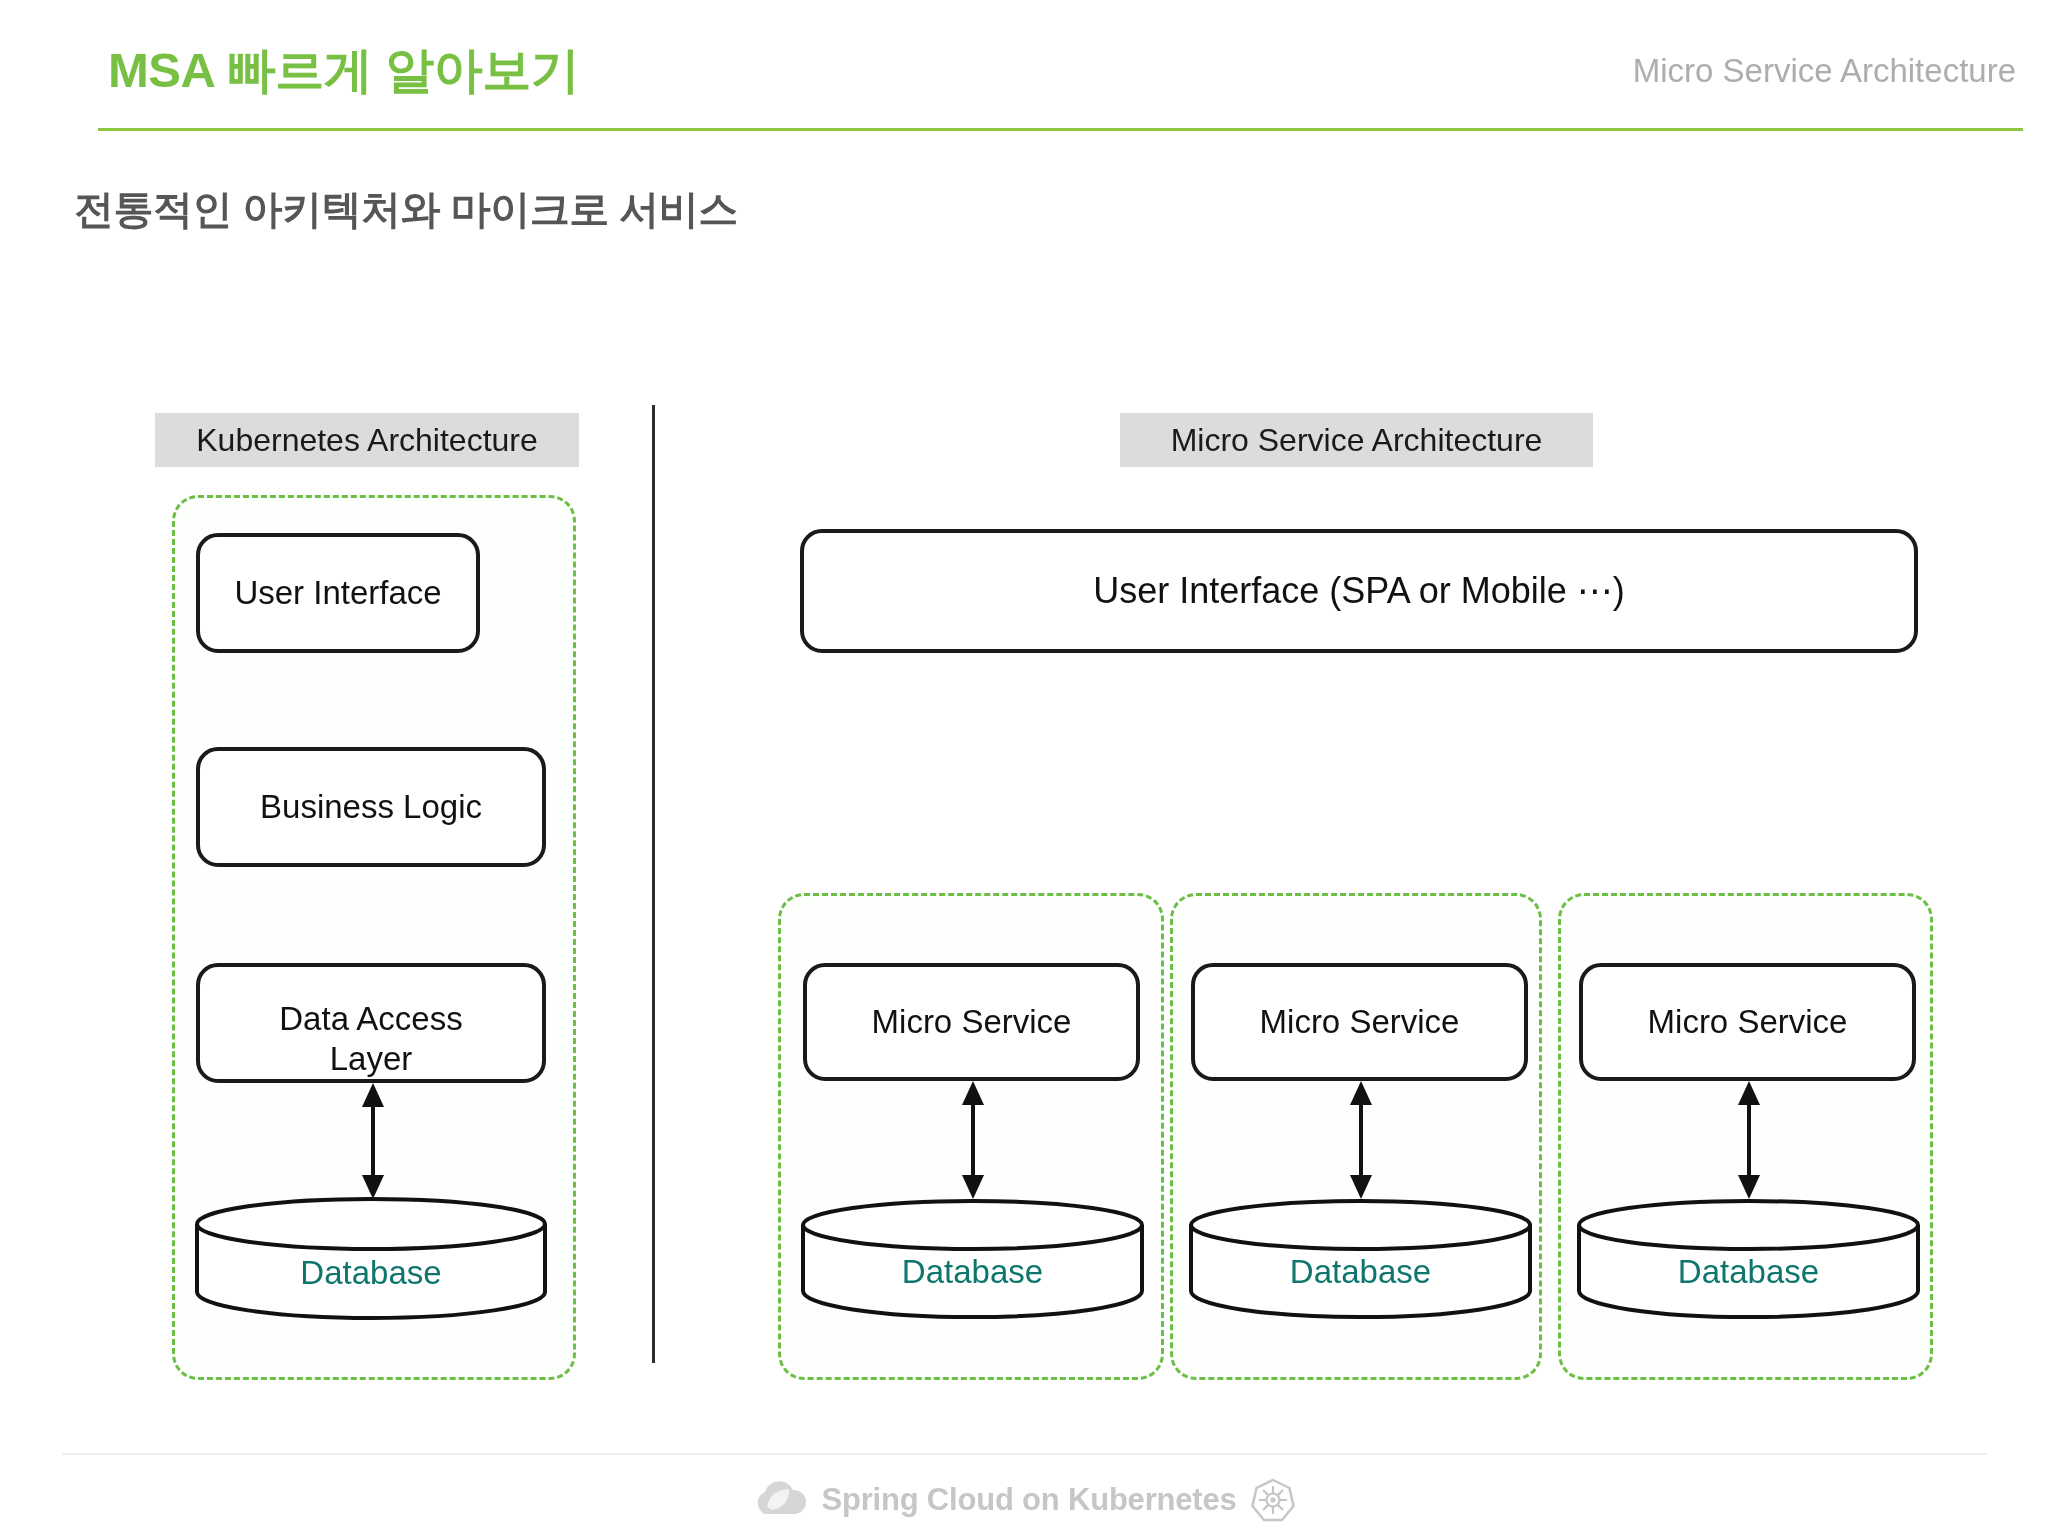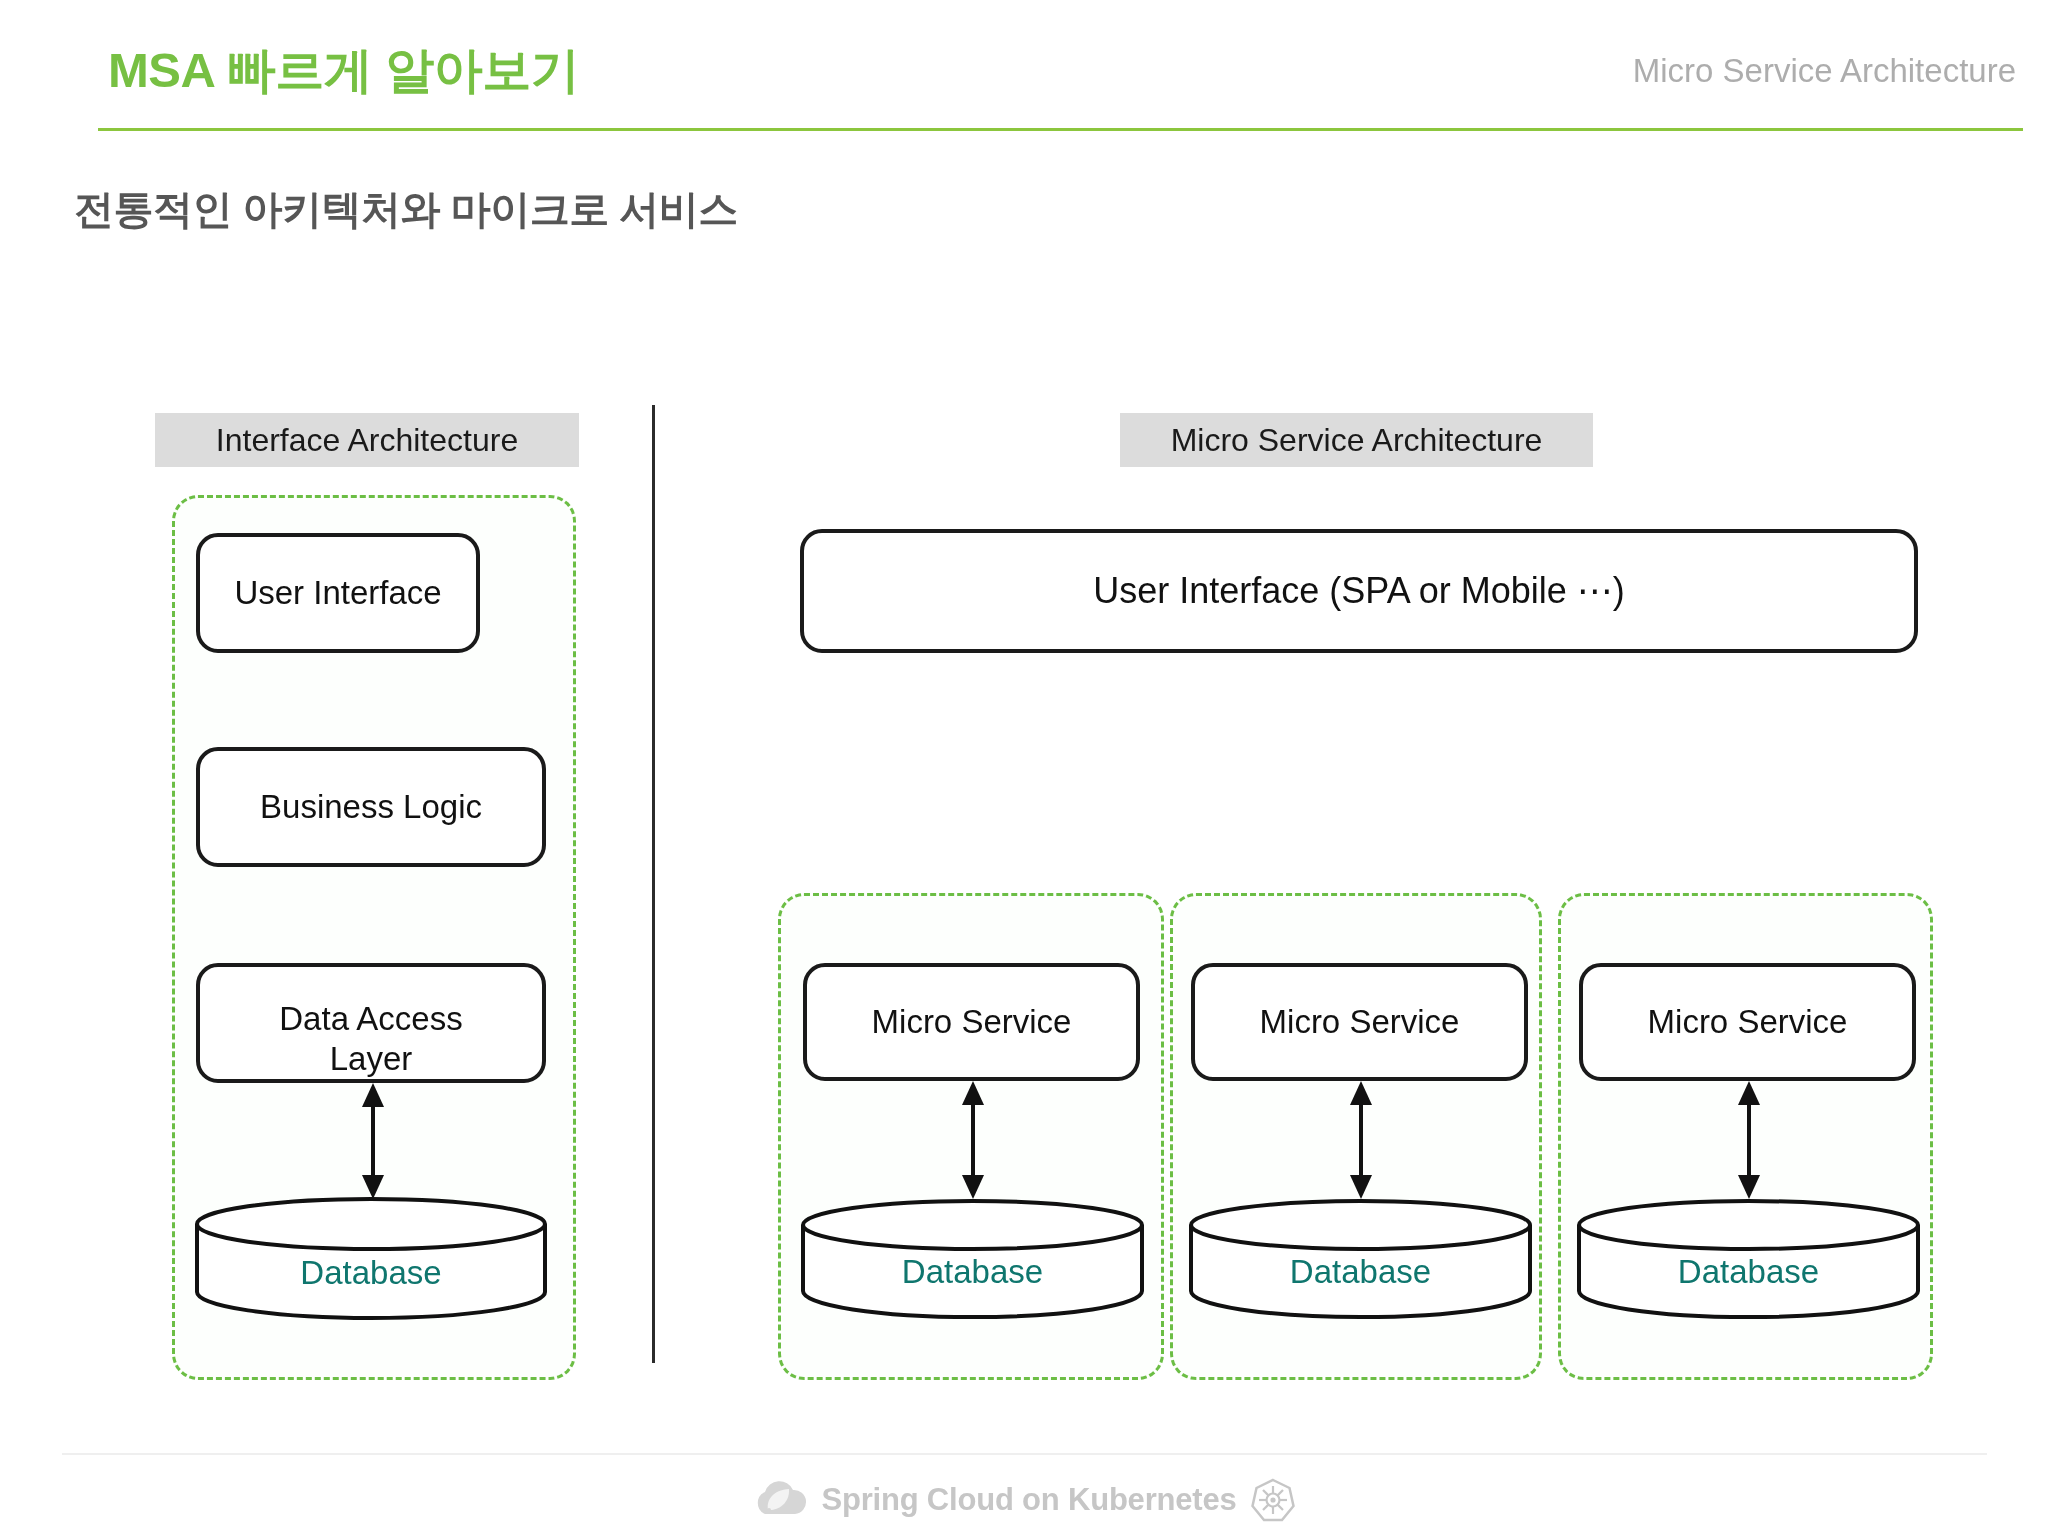--- a/index.html
+++ b/index.html
@@ -189,21 +189,21 @@
 <body>
 
 <div class="slide-header">
   <div class="slide-title">MSA 빠르게 알아보기</div>
   <div class="slide-header-right">Micro Service Architecture</div>
   <div class="header-rule"></div>
 </div>
 
 <div class="slide-subtitle">전통적인 아키텍처와 마이크로 서비스</div>
 
-<div class="section-caption" id="caption-mono">Interface Architecture</div>
+<div class="section-caption" id="caption-mono">Kubernetes Architecture</div>
 
 <div class="section-caption" id="caption-msa">Micro Service Architecture</div>
 
 <div class="vertical-divider"></div>
 
 <div class="dashed-group" id="group-mono"></div>
 
 <div class="node-box" id="box-ui">User Interface</div>
 
 <div class="node-box" id="box-logic">Business Logic</div>

